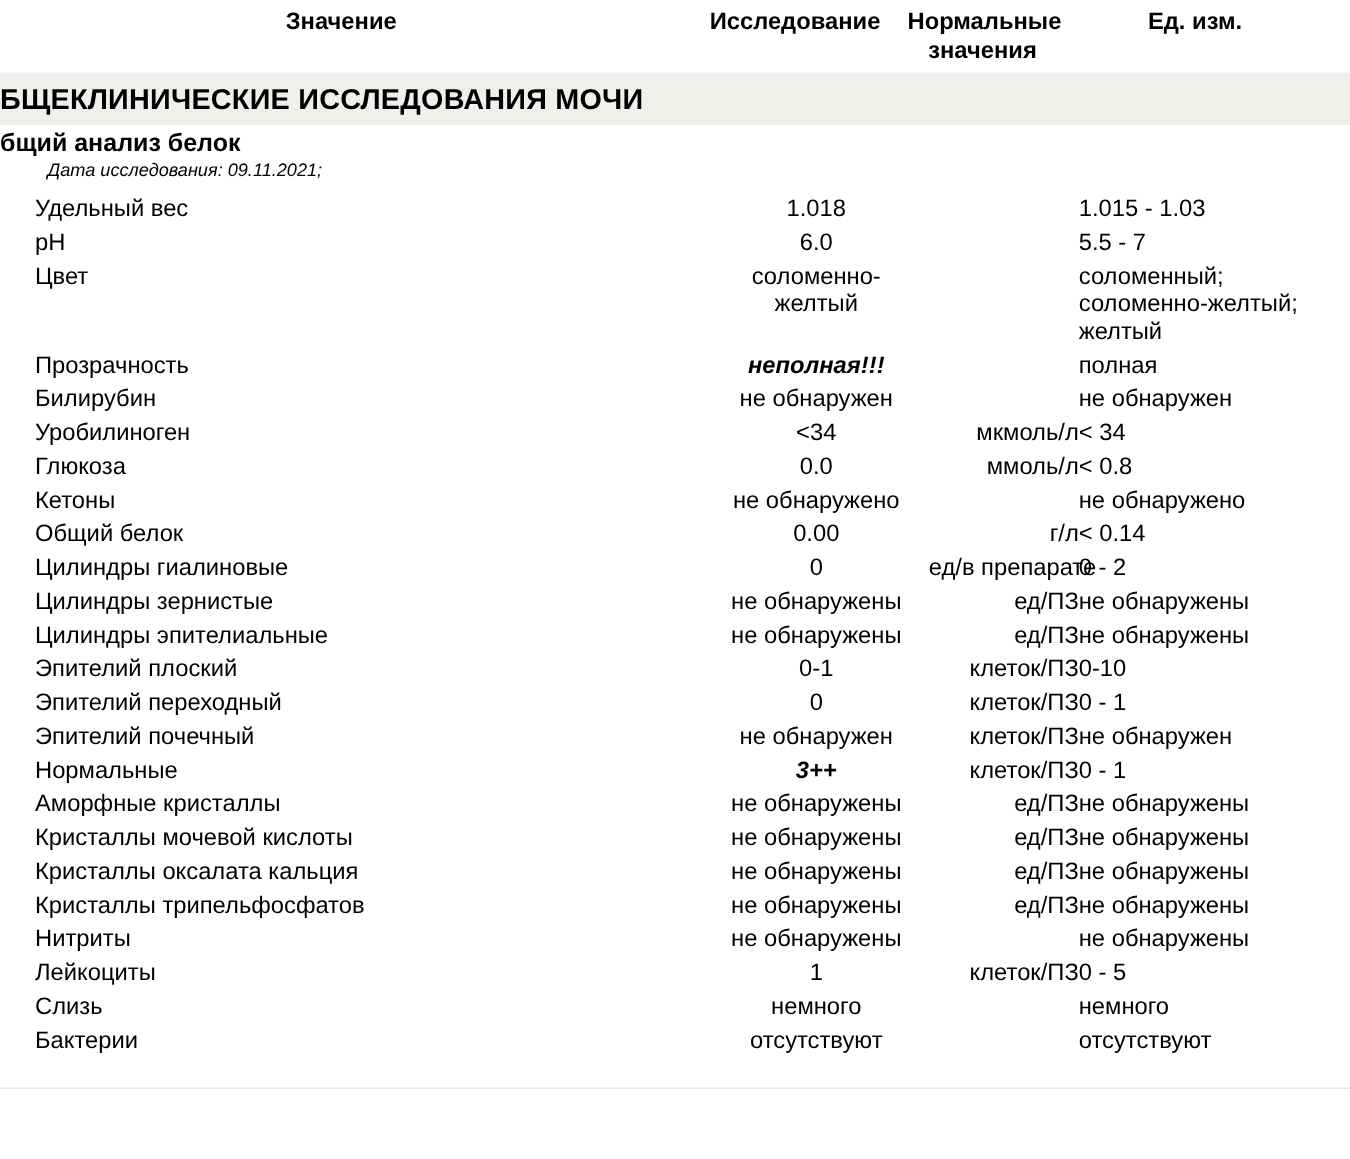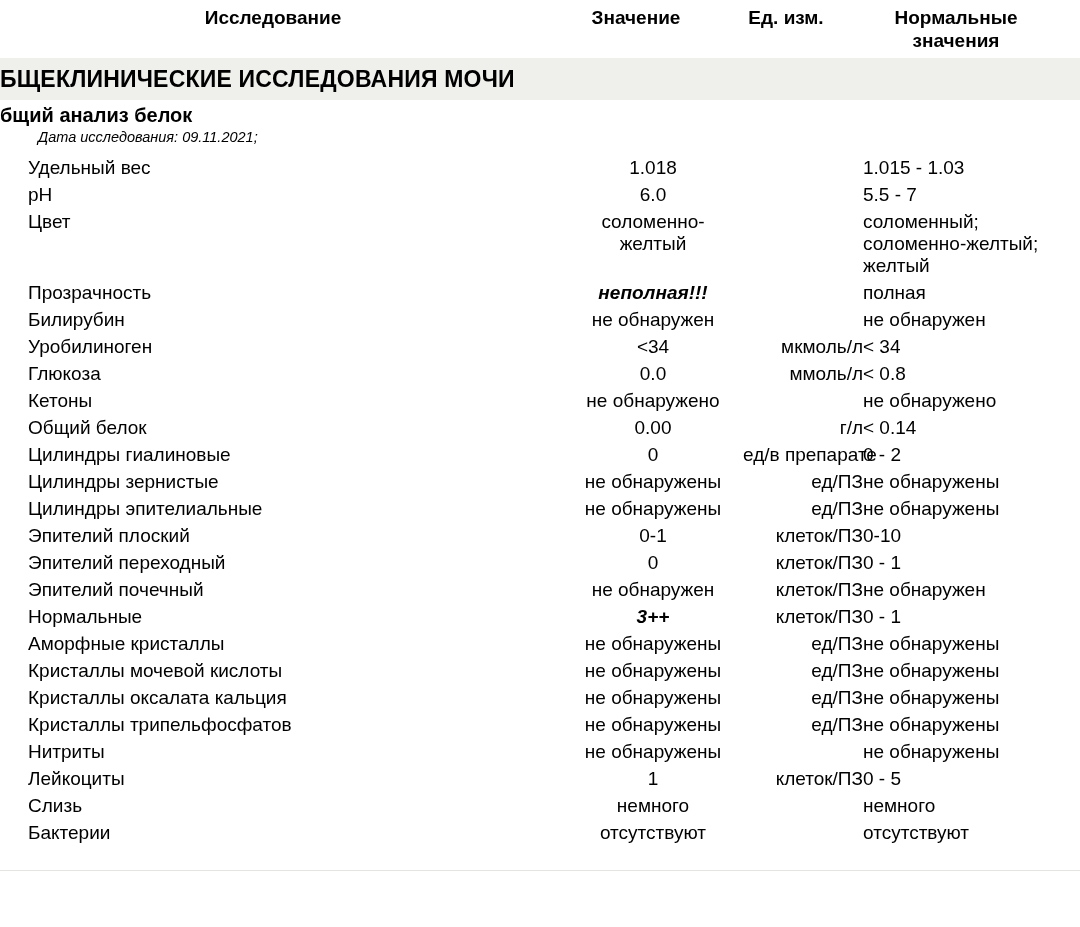--- a/index.html
+++ b/index.html
@@ -38,25 +38,25 @@
 
   .bottom-divider { position: absolute; top: 870px; left: 0; width: 1080px; height: 1px;
                     background: #e4e4e1; }
 </style>
 </head>
 <body>
 
 <div class="doc">
 
   <div class="thead cols">
+    <div class="c">Значение</div>
     <div class="c">Исследование</div>
-    <div class="c">Значение</div>
-    <div class="c">Ед. изм.</div>
     <div class="c normal">Нормальные
 значения</div>
+    <div class="c">Ед. изм.</div>
     <div></div>
   </div>
 
   <div class="band">
     <span class="band-title">БЩЕКЛИНИЧЕСКИЕ ИССЛЕДОВАНИЯ МОЧИ</span>
   </div>
 
   <div class="subsection">бщий анализ белок</div>
   <div class="date-line">Дата исследования: 09.11.2021;</div>
 

